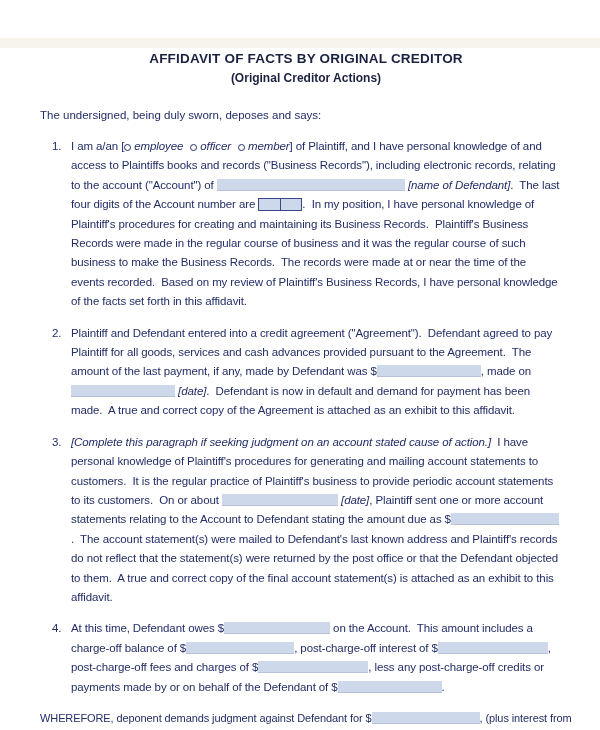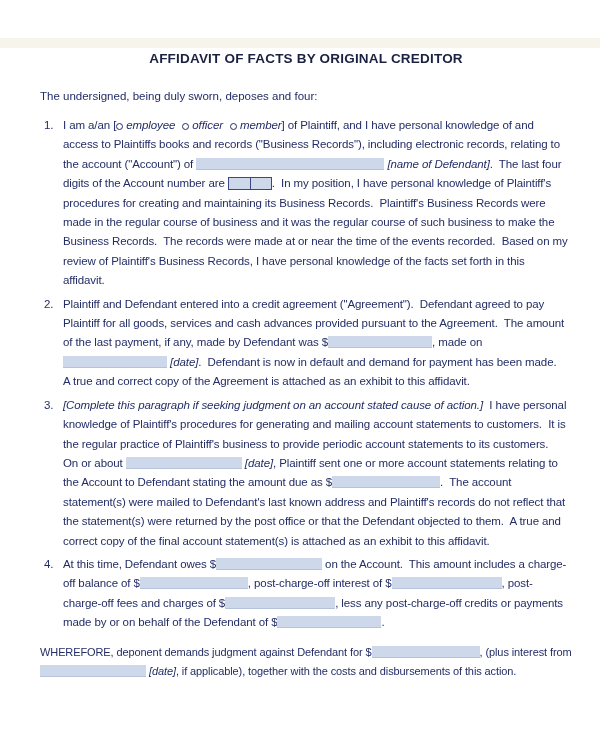--- a/index.html
+++ b/index.html
@@ -21,21 +21,21 @@
     margin:0;text-align:center;font-size:13.5px;font-weight:bold;
     color:var(--title-ink);letter-spacing:.2px;line-height:17px;
   }
   h2.subtitle{
     margin:4px 0 0 0;text-align:center;font-size:12px;font-weight:bold;
     color:var(--title-ink);line-height:15px;
   }
   .intro{margin:20px 0 0 0;font-size:11.5px;line-height:19px;}
   .list{margin:10px 0 0 0;}
   p.item{
-    margin:4px;font-size:11.5px;line-height:19.4px;letter-spacing:-0.1px;
+    margin:12px;font-size:11.5px;line-height:19.4px;letter-spacing:-0.1px;
     padding-left:19px;text-indent:-19px;
   }
   .num{display:inline-block;width:19px;text-indent:0;}
   .closing{
     margin:10px 0 0 0;font-size:11px;line-height:19.4px;letter-spacing:-0.1px;
   }
   .seg-text{white-space:pre-wrap;}
   .seg-i{white-space:pre-wrap;font-style:italic;}
   .blank{
     display:inline-block;height:12px;vertical-align:-2px;
@@ -56,21 +56,22 @@
   .acct-cell{display:inline-block;width:21px;height:100%;}
   .acct-cell + .acct-cell{border-left:1px solid var(--field-border);}
 </style>
 </head>
 <body>
 
 <div class="scan-band"></div>
 
 <div class="doc">
   <h1 class="title">AFFIDAVIT OF FACTS BY ORIGINAL CREDITOR</h1>
-  <p class="intro">The undersigned, being duly sworn, deposes and four:</p>
+  <h2 class="subtitle">(Original Creditor Actions)</h2>
+  <p class="intro">The undersigned, being duly sworn, deposes and says:</p>
   <div class="list" id="items">
       <p class="item"><span class="num">1.</span><span class="seg-text">I am a/an [</span><span class="radios"><span class="radio-opt"><span class="radio-circle"></span><span class="radio-label">employee</span></span><span class="radio-opt"><span class="radio-circle"></span><span class="radio-label">officer</span></span><span class="radio-opt"><span class="radio-circle"></span><span class="radio-label">member</span></span></span><span class="seg-text">] of Plaintiff, and I have personal knowledge of and access to Plaintiffs books and records ("Business Records"), including electronic records, relating to the account ("Account") of </span><span class="blank" style="width: 188px;"></span><span class="seg-text"> </span><span class="seg-i">[name of Defendant]</span><span class="seg-text">.  The last four digits of the Account number are </span><span class="acct-box">
           <span class="acct-cell"></span>
           <span class="acct-cell"></span>
         </span><span class="seg-text">.  In my position, I have personal knowledge of Plaintiff's procedures for creating and maintaining its Business Records.  Plaintiff's Business Records were made in the regular course of business and it was the regular course of such business to make the Business Records.  The records were made at or near the time of the events recorded.  Based on my review of Plaintiff's Business Records, I have personal knowledge of the facts set forth in this affidavit.</span></p>
       <p class="item"><span class="num">2.</span><span class="seg-text">Plaintiff and Defendant entered into a credit agreement ("Agreement").  Defendant agreed to pay Plaintiff for all goods, services and cash advances provided pursuant to the Agreement.  The amount of the last payment, if any, made by Defendant was $</span><span class="blank" style="width: 104px;"></span><span class="seg-text">, made on </span><span class="blank" style="width: 104px;"></span><span class="seg-text"> </span><span class="seg-i">[date]</span><span class="seg-text">.  Defendant is now in default and demand for payment has been made.  A true and correct copy of the Agreement is attached as an exhibit to this affidavit.</span></p>
       <p class="item"><span class="num">3.</span><span class="seg-i">[Complete this paragraph if seeking judgment on an account stated cause of action.]</span><span class="seg-text">  I have personal knowledge of Plaintiff's procedures for generating and mailing account statements to customers.  It is the regular practice of Plaintiff's business to provide periodic account statements to its customers.  On or about </span><span class="blank" style="width: 116px;"></span><span class="seg-text"> </span><span class="seg-i">[date]</span><span class="seg-text">, Plaintiff sent one or more account statements relating to the Account to Defendant stating the amount due as $</span><span class="blank" style="width: 108px;"></span><span class="seg-text">.  The account statement(s) were mailed to Defendant's last known address and Plaintiff's records do not reflect that the statement(s) were returned by the post office or that the Defendant objected to them.  A true and correct copy of the final account statement(s) is attached as an exhibit to this affidavit.</span></p>
       <p class="item"><span class="num">4.</span><span class="seg-text">At this time, Defendant owes $</span><span class="blank" style="width: 106px;"></span><span class="seg-text"> on the Account.  This amount includes a charge-off balance of $</span><span class="blank" style="width: 108px;"></span><span class="seg-text">, post-charge-off interest of $</span><span class="blank" style="width: 110px;"></span><span class="seg-text">, post-charge-off fees and charges of $</span><span class="blank" style="width: 110px;"></span><span class="seg-text">, less any post-charge-off credits or payments made by or on behalf of the Defendant of $</span><span class="blank" style="width: 104px;"></span><span class="seg-text">.</span></p>
     </div>
   <p class="closing" id="closing"><span class="seg-text">WHEREFORE, deponent demands judgment against Defendant for $</span><span class="blank" style="width: 108px;"></span><span class="seg-text">, (plus interest from </span><span class="blank" style="width: 106px;"></span><span class="seg-text"> </span><span class="seg-i">[date]</span><span class="seg-text">, if applicable), together with the costs and disbursements of this action.</span></p>

